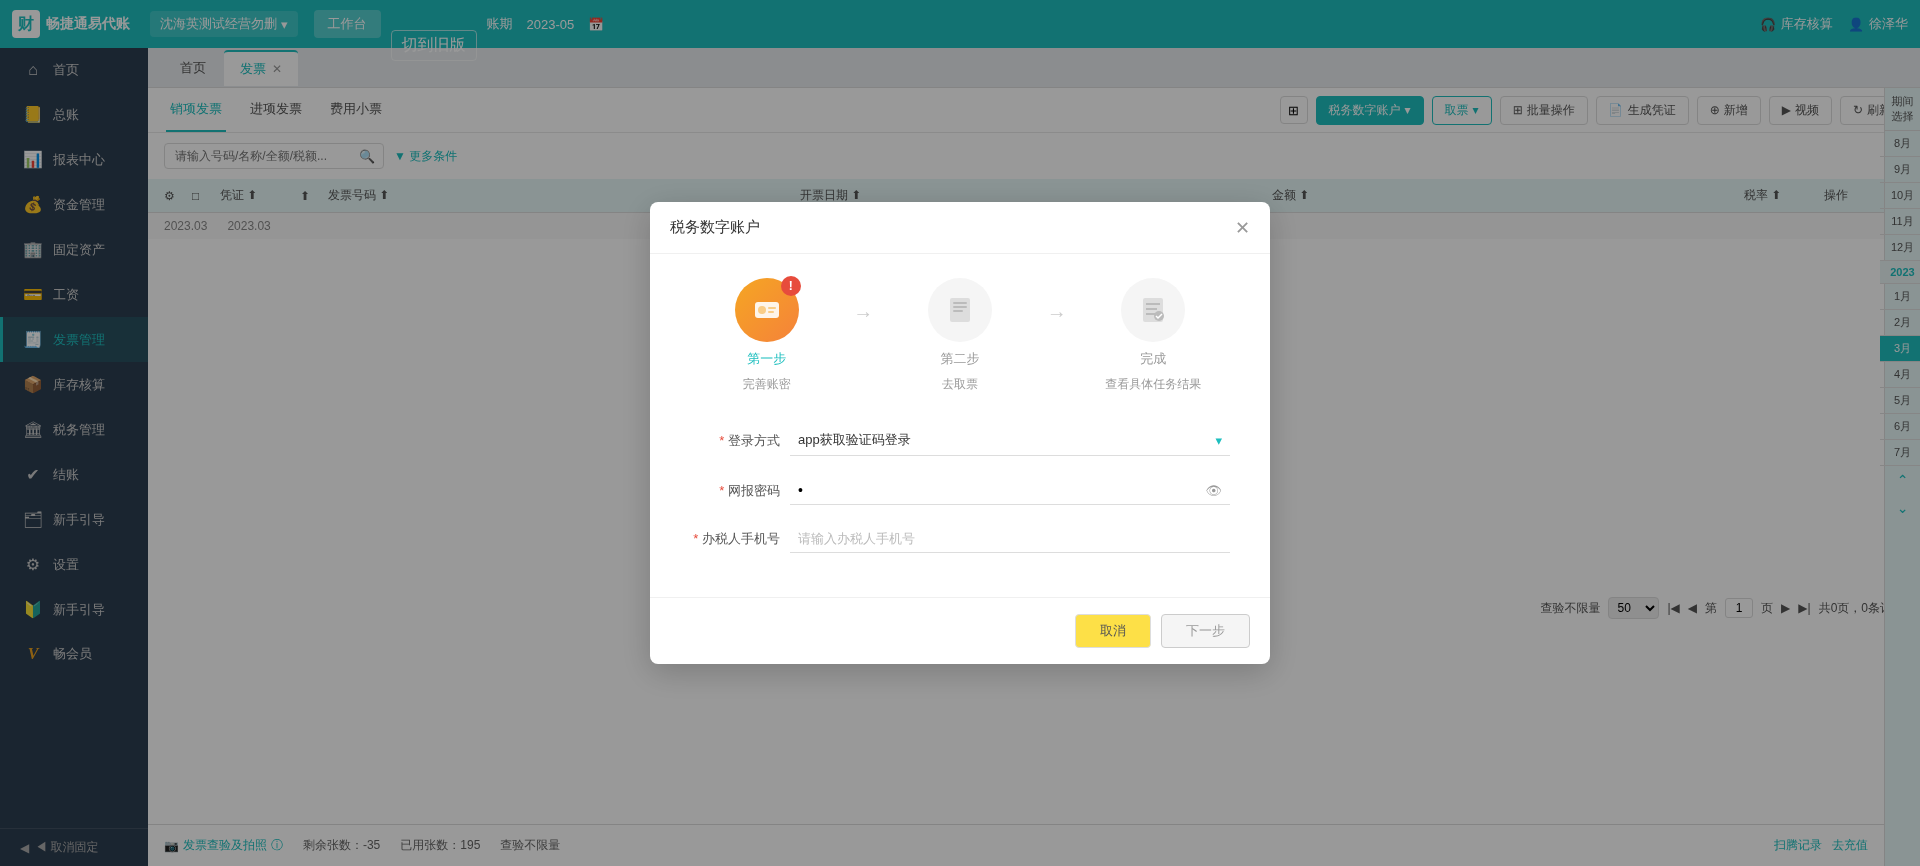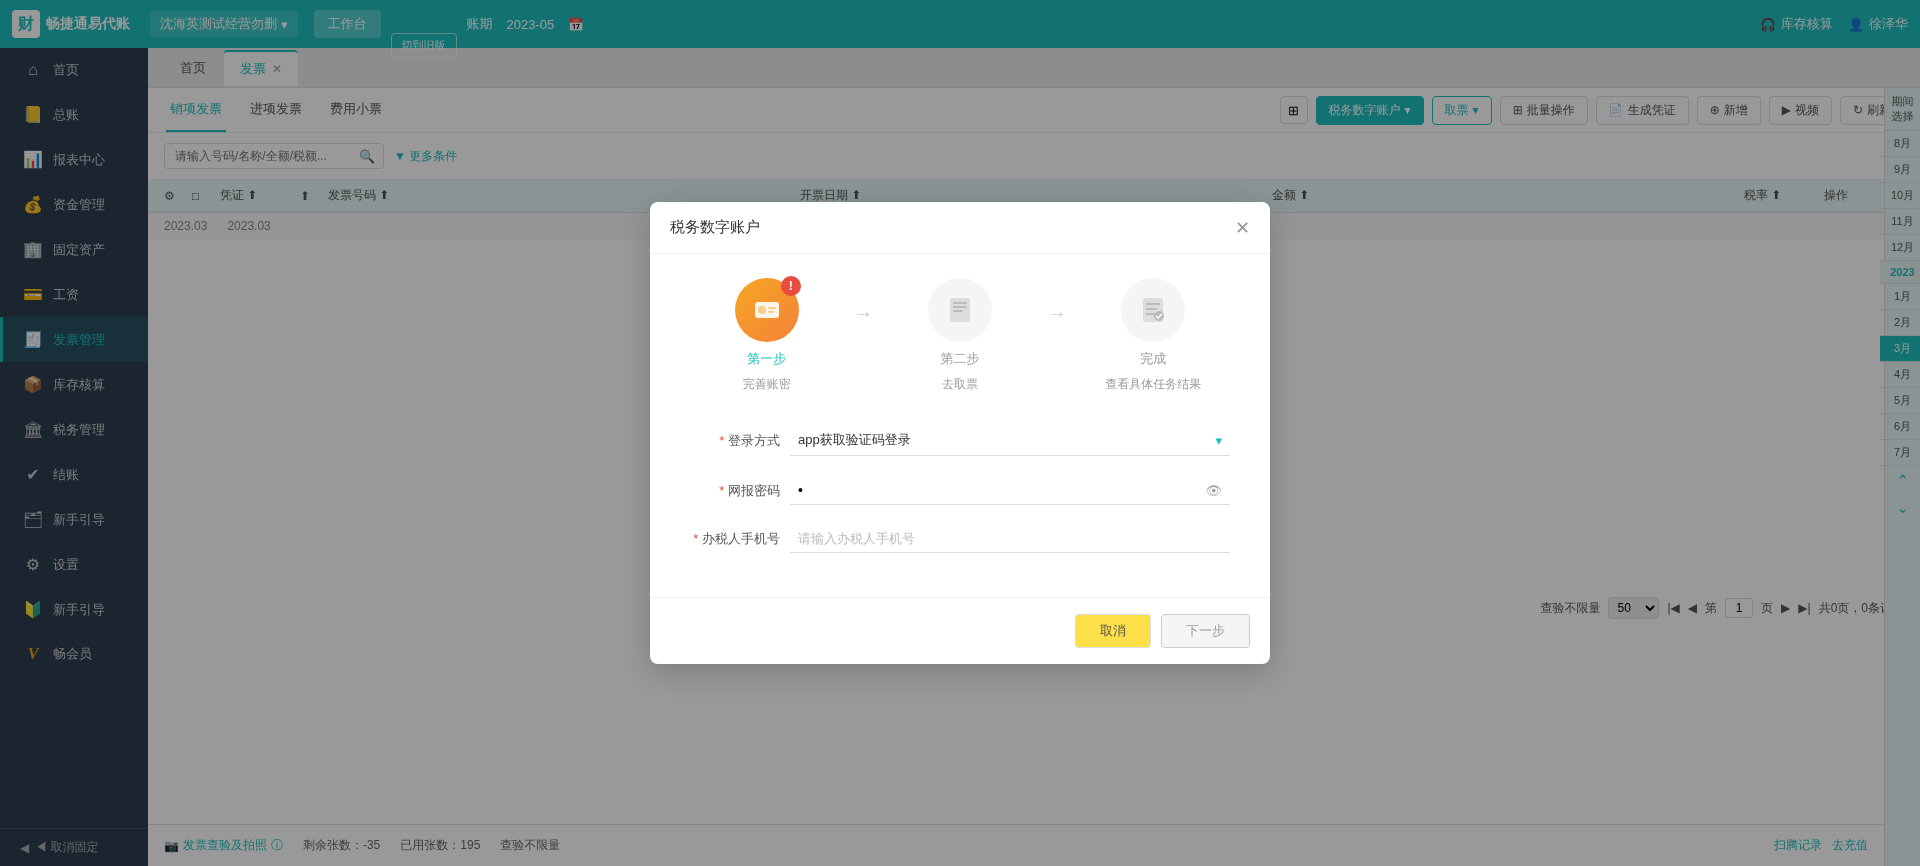--- a/index.html
+++ b/index.html
@@ -32,21 +32,21 @@
       background: rgba(255,255,255,0.15); border-radius: 4px;
       padding: 4px 10px; cursor: pointer; margin-left: 10px;
       font-size: 13px;
     }
     .workbench-btn {
       background: rgba(255,255,255,0.25); border: none; color: white;
       padding: 5px 14px; border-radius: 4px; cursor: pointer; font-size: 13px;
     }
     .switch-btn {
       background: transparent; border: 1px solid rgba(255,255,255,0.6);
-      color: white; padding: 4px 10px; border-radius: 4px; cursor: pointer; font-size: 11px; margin-top: 42px;
+      color: white; padding: 4px 10px; border-radius: 4px; cursor: pointer; font-size: 16px; margin-top: 42px;
     }
     .period-info { font-size: 13px; display: flex; align-items: center; gap: 10px; }
     .header-right { margin-left: auto; display: flex; align-items: center; gap: 16px; font-size: 13px; }
     .header-right .user-service { display: flex; align-items: center; gap: 4px; cursor: pointer; }
 
     
     .sidebar {
       position: fixed; top: 48px; left: 0; bottom: 0;
       width: 148px; background: #2c3e50; color: #ccc;
       overflow-y: auto; z-index: 99;

